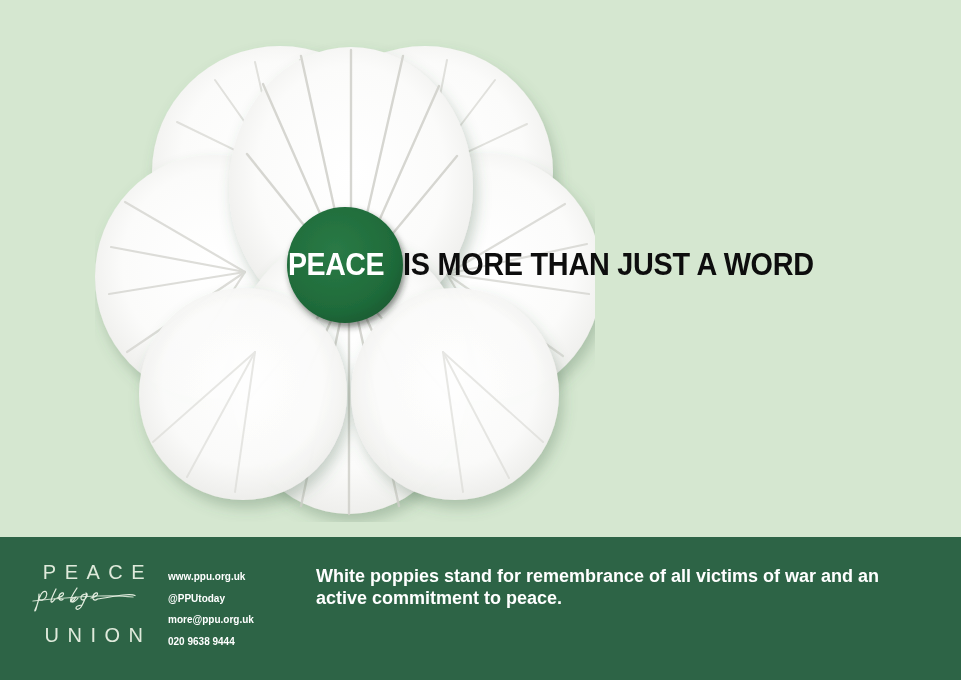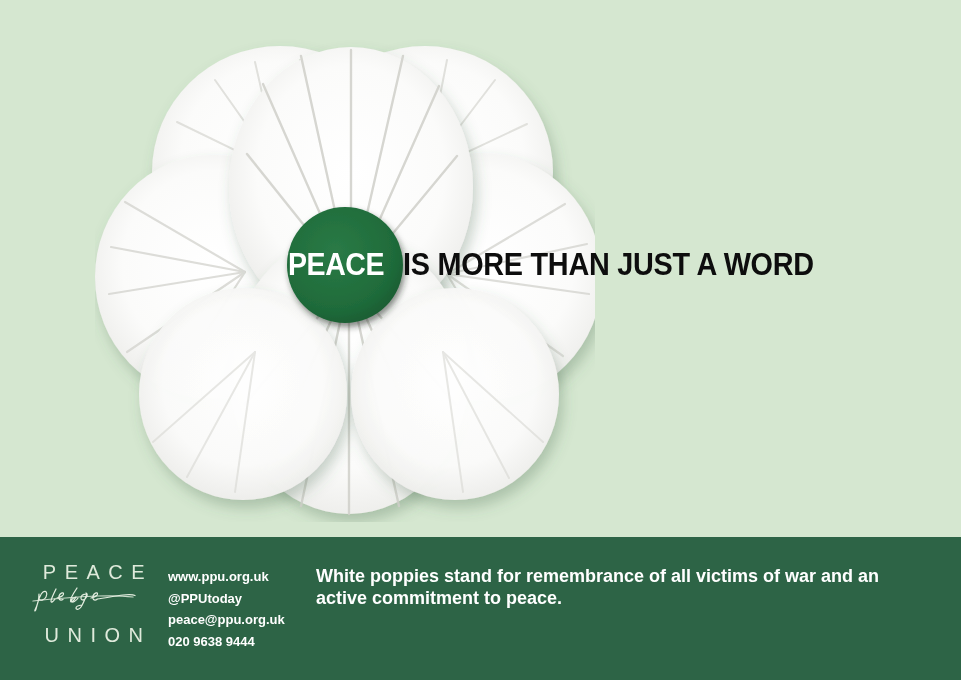--- a/index.html
+++ b/index.html
@@ -104,21 +104,21 @@
   #logo .logo-pledge-wrap svg {
     position: absolute;
     left: -4px; top: -2px;
   }
 
   
   #contact {
     position: absolute;
     left: 168px;
     top: 566px;
-    font-size: 13px;
+    font-size: 10px;
     font-weight: bold;
     line-height: 21.5px;
     color: #ffffff;
   }
   #contact div { white-space: nowrap; }
 
   
   #body-copy {
     position: absolute;
     left: 316px;
@@ -278,21 +278,21 @@
           <path d="M4 17 C22 15 44 13 68 12 C84 11.5 96 12 104 13" opacity="0.85"></path>
         </g>
       </svg>
     </div>
     <div class="logo-union">UNION</div>
   </div>
 
   <div id="contact">
     <div>www.ppu.org.uk</div>
     <div>@PPUtoday</div>
-    <div>peace@ppu.org.uk</div>
+    <div>more@ppu.org.uk</div>
     <div>020 9638 9444</div>
   </div>
 
   <div id="body-copy">
     <span class="lead">White poppies stand for remembrance of all victims of war and an active commitment to peace.</span>
   </div>
 
 </div>
 
 </body></html>

